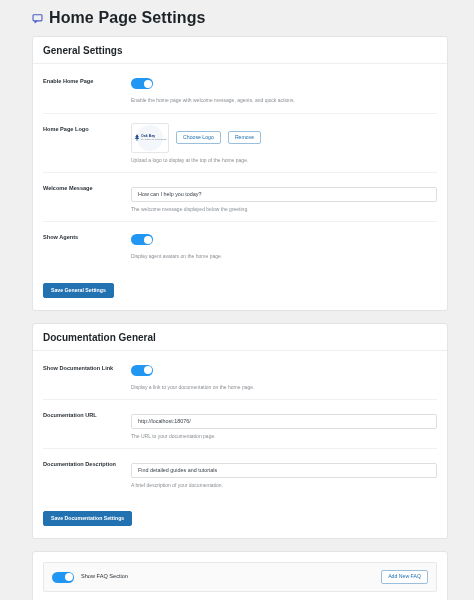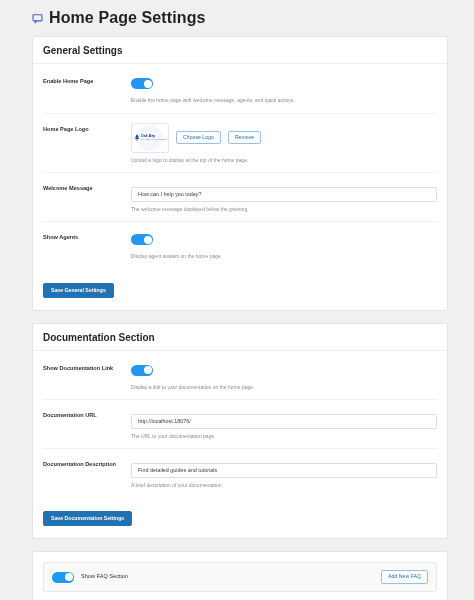--- a/index.html
+++ b/index.html
@@ -182,21 +182,21 @@
         </div>
       </div>
 
       <div class="save-wrap">
         <button class="btn-primary">Save General Settings</button>
       </div>
     </div>
   </div>
 
   <div class="card">
-    <div class="card-title">Documentation Section</div>
+    <div class="card-title">Documentation General</div>
     <div class="card-body">
 
       <div class="row">
         <div class="row-label">Show Documentation Link</div>
         <div class="row-field">
           <div class="toggle"><span class="knob"></span></div>
           <div class="help">Display a link to your documentation on the home page.</div>
         </div>
       </div>
 

